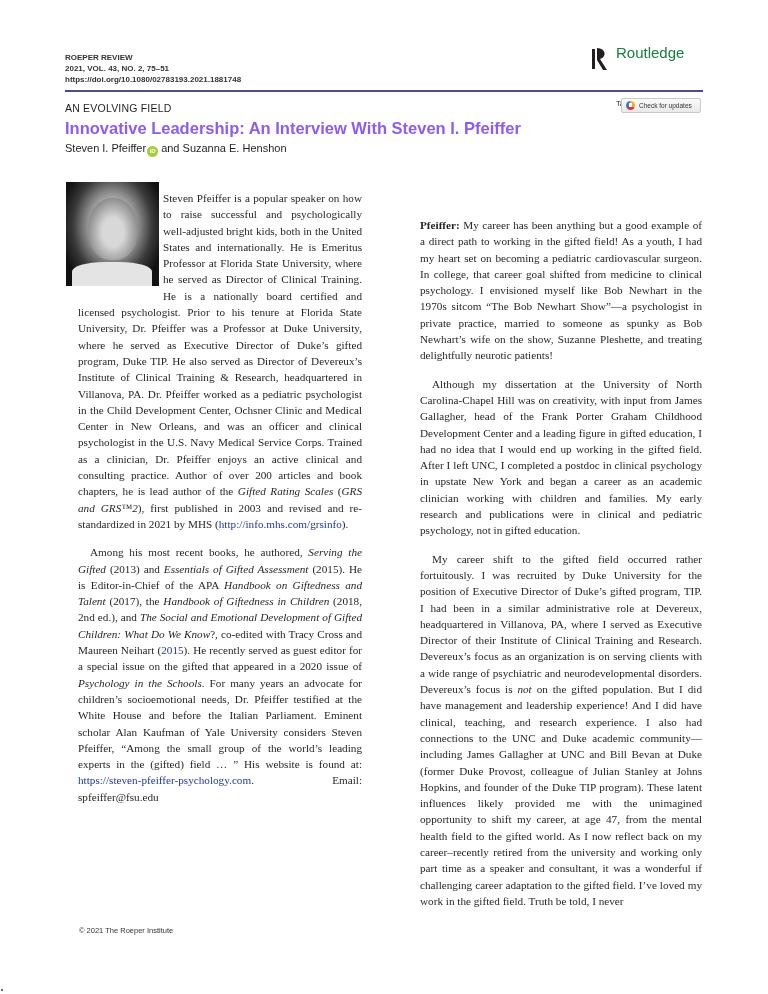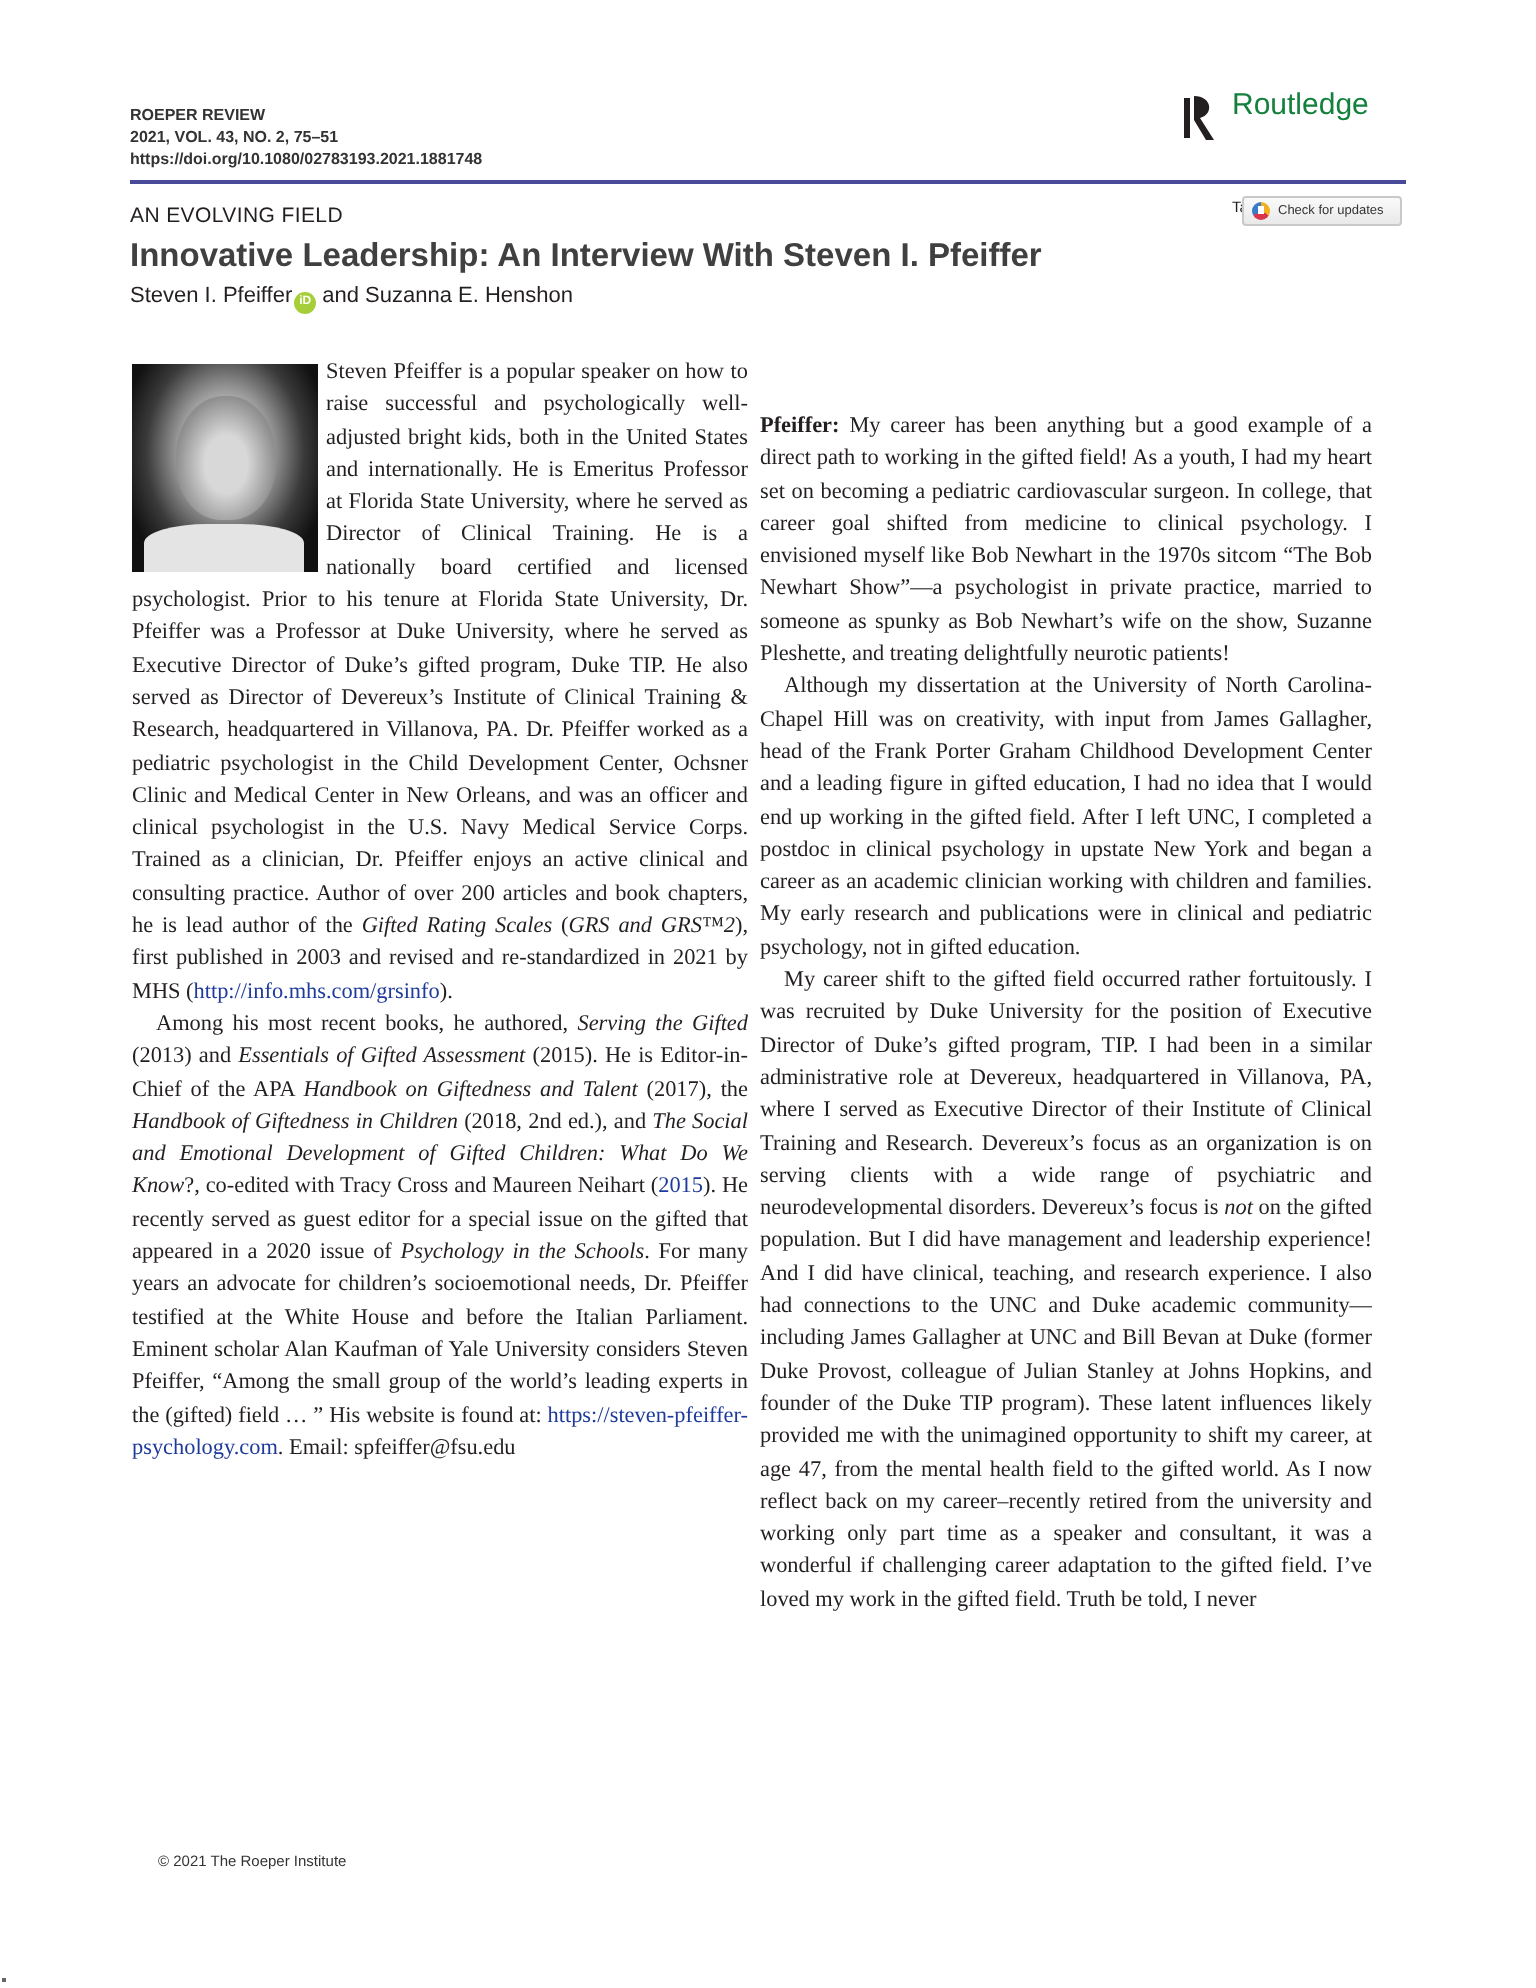--- a/index.html
+++ b/index.html
@@ -10,32 +10,32 @@
   .logo { position: absolute; left: 592px; top: 46px; width: 112px; height: 26px; }
   .logo-mark { position: absolute; left: 0; top: 0; width: 16px; height: 26px; }
   .logo-name { position: absolute; left: 24px; top: -2px; font-size: 15px; color: #15803d; }
   .logo-sub { position: absolute; left: 24px; top: 17px; font-size: 7.5px; color: #231f20; white-space: nowrap; margin-top: 36px; }
   .rule { position: absolute; left: 65px; top: 90px; width: 638px; height: 2px; background: #4a4a9a; }
   .section { position: absolute; left: 65px; top: 102px; font-size: 10.5px; color: #231f20; letter-spacing: 0.2px; }
   .updates { position: absolute; left: 621px; top: 98px; width: 80px; height: 15px; border: 1px solid #c9c9c9; border-radius: 2px; background: linear-gradient(#fafafa,#e9e9e9); font-size: 6.5px; color: #333; box-sizing: border-box; }
   .updates .ico { position: absolute; left: 4px; top: 2px; width: 9px; height: 9px; border-radius: 50%; background: conic-gradient(#f2b01e 0 33%, #d9354a 33% 66%, #3a7bc8 66% 100%); }
   .updates .ico::after { content: ""; position: absolute; left: 3px; top: 2px; width: 3px; height: 4px; background: #fff; }
   .updates .lbl { position: absolute; left: 17px; top: 3px; white-space: nowrap; }
-  .title { position: absolute; left: 65px; top: 119px; font-size: 16.5px; font-weight: bold; color: #404040; white-space: nowrap; }
+  .title { position: absolute; left: 65px; top: 119px; font-size: 16.5px; font-weight: bold; color: #8b5cf6; white-space: nowrap; }
   .authors { position: absolute; left: 65px; top: 142px; font-size: 11px; color: #231f20; white-space: nowrap; }
   .orcid { display: inline-block; width: 11px; height: 11px; border-radius: 50%; background: #a6ce39; color: #fff; font-size: 6px; line-height: 11px; text-align: center; vertical-align: -1px; margin: 0 3px 0 1px; font-weight: bold; }
   .photo { position: absolute; left: 66px; top: 182px; width: 93px; height: 104px; background: radial-gradient(ellipse at 50% 42%, #c9c9c9 0 22%, #9a9a9a 36%, #3a3a3a 60%, #111 80%); }
   .photo .face { position: absolute; left: 22px; top: 16px; width: 50px; height: 62px; border-radius: 48% 48% 45% 45%; background: radial-gradient(ellipse at 50% 55%, #d8d8d8 0 30%, #8f8f8f 70%); }
   .photo .shirt { position: absolute; left: 6px; top: 80px; width: 80px; height: 24px; border-radius: 40% 40% 0 0; background: #e4e4e4; }
   .col { position: absolute; font-size: 11.2px; line-height: 16.3px; text-align: justify; color: #231f20; }
-  .col p { margin: 0; }
+  .col p { margin: 12px; }
   .col .ind { text-indent: 12px; }
   .left-wrap { left: 66px; top: 178px; width: 308px; }
   .float-pad { float: left; width: 97px; height: 112px; }
-  .right-col { left: 380px; top: 205px; width: 306px; }
+  .right-col { left: 408px; top: 205px; width: 306px; }
   a.lnk { color: #1e3a9a; text-decoration: none; }
   .q { margin-top: 14px !important; }
   .footer { position: absolute; left: 66px; top: 926px; font-size: 7.5px; color: #333; margin-left: 13px; }
   .dot { position: absolute; left: 1px; top: 989px; width: 2px; height: 2px; background: #666; }
 </style>
 </head>
 <body>
 
 <div class="hdr-meta sans">
   <div>ROEPER REVIEW</div>

